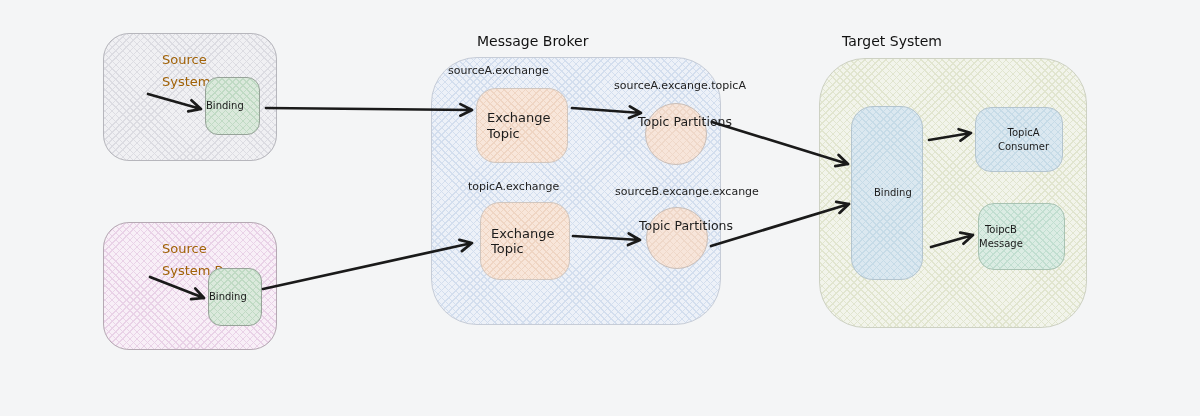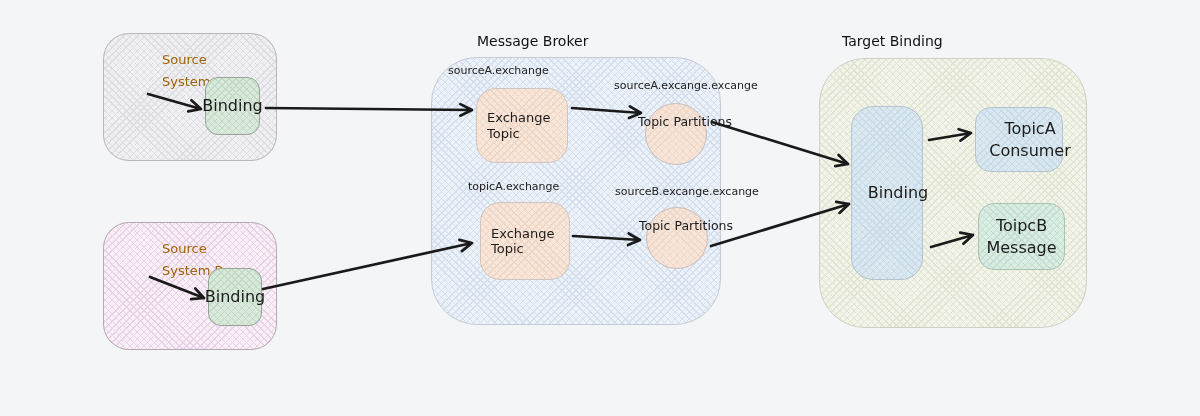--- a/index.html
+++ b/index.html
@@ -13,22 +13,22 @@
       repeating-linear-gradient(45deg, var(--hl) 0 1px, transparent 1px 5px),
       repeating-linear-gradient(-45deg, var(--hl) 0 1px, transparent 1px 5px);
   }
   .container{position:absolute;border:1.6px solid;border-radius:34px;box-sizing:border-box;}
   .c-sourceA{--hl:#dcdce2;background-color:#f0f0f3;border-color:#b6b6bc;border-radius:26px;}
   .c-sourceB{--hl:#e9d2e7;background-color:#f8eff7;border-color:#b5a9b3;border-radius:26px;}
   .c-broker {--hl:#d3deee;background-color:#edf1f8;border-color:#c6ccd7;border-radius:46px;}
   .c-target {--hl:#e1e5cf;background-color:#f2f4eb;border-color:#cdd1c3;border-radius:46px;}
   .node{
     position:absolute;border:1.6px solid;box-sizing:border-box;
-    display:flex;align-items:center;justify-content:center;
-    font-size:16px;line-height:1.32;text-align:center;white-space:pre-line;
+    display:flex;align-items:center;
+    font-size:10px;line-height:1.32;text-align:center;white-space:pre-line;
   }
   .n-green{--hl:#c0dac4;background-color:#dbe9dc;border-color:#97a399;border-radius:13px;}
   .n-peach{--hl:#efd5c3;background-color:#f8e6da;border-color:#d0c6bf;border-radius:20px;}
   .n-blue {--hl:#c6dbe7;background-color:#dbe8f0;border-color:#b4c4ce;border-radius:22px;padding-left:22px;}
   .n-teal {--hl:#c1ded0;background-color:#dbece3;border-color:#a8c2b2;border-radius:16px;}
   .n-circle{border-radius:50%;--hl:#efd8c9;background-color:#f7e5da;border-color:#c9beb8;}
   .exchange-node{justify-content:flex-start;text-align:left;padding-left:10px;font-size:13px;line-height:15.5px;}
   .free-label{position:absolute;white-space:pre-line;}
   .sys-title{font-size:13px;line-height:22px;color:#a16207;margin-left:44px;}
   .zone-title{font-size:14px;color:#111;}
@@ -57,37 +57,37 @@
 
   <div class="free-label zone-title" style="left:477px;top:33px;">Message Broker</div>
   <div class="container hx c-broker" style="left:431px;top:57px;width:290px;height:268px;"></div>
 
   <div class="free-label small-caption" style="left:448px;top:64px;">sourceA.exchange</div>
   <div class="node hx n-peach exchange-node" style="left:476px;top:88px;width:92px;height:75px;">
     <span>Exchange
 Topic</span>
   </div>
 
-  <div class="free-label small-caption" style="left:614px;top:79px;">sourceA.excange.excange</div>
+  <div class="free-label small-caption" style="left:614px;top:79px;">sourceA.excange.topicA</div>
   <div class="node hx n-circle" style="left:645px;top:103px;width:62px;height:62px;"></div>
   <div class="free-label circle-label" style="left:638px;top:114px;">Topic
 Partitions</div>
 
   <div class="free-label small-caption" style="left:468px;top:180px;">topicA.exchange</div>
   <div class="node hx n-peach exchange-node" style="left:480px;top:202px;width:90px;height:78px;">
     <span>Exchange
 Topic</span>
   </div>
 
   <div class="free-label small-caption" style="left:615px;top:185px;">sourceB.excange.excange</div>
   <div class="node hx n-circle" style="left:646px;top:207px;width:62px;height:62px;"></div>
   <div class="free-label circle-label" style="left:639px;top:218px;">Topic
 Partitions</div>
 
-  <div class="free-label zone-title" style="left:842px;top:33px;">Target Binding</div>
+  <div class="free-label zone-title" style="left:842px;top:33px;">Target System</div>
   <div class="container hx c-target" style="left:819px;top:58px;width:268px;height:270px;"></div>
 
   <div class="node hx n-blue" style="left:851px;top:106px;width:72px;height:174px;">
     <span>Binding</span>
   </div>
 
   <div class="node hx n-blue" style="left:975px;top:107px;width:88px;height:65px;border-radius:16px;">
     <span>TopicA
 Consumer</span>
   </div>

